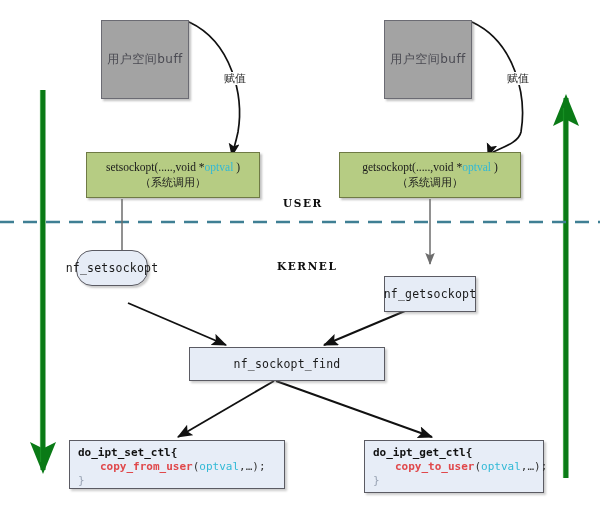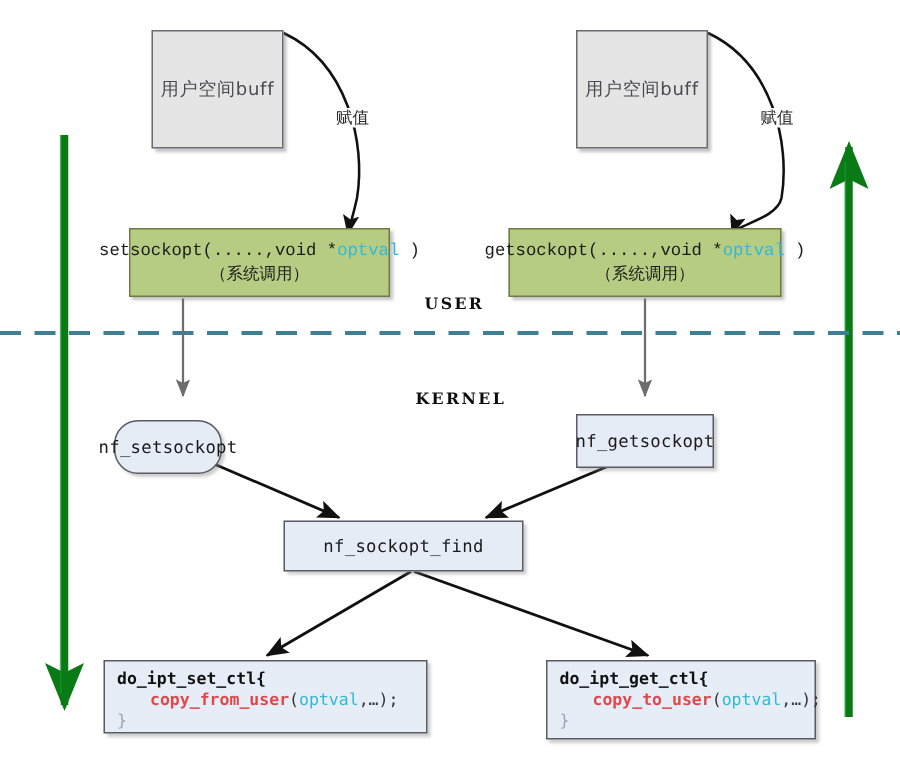--- a/index.html
+++ b/index.html
@@ -27,39 +27,39 @@
     position: absolute;
     box-sizing: border-box;
     display: flex;
     flex-direction: column;
     align-items: center;
     justify-content: center;
     text-align: center;
   }
   
   .buff-box {
-    background: #e5e5e5;
+    background: #a3a3a3;
     border: 1.5px solid #6b6b73;
     box-shadow: 2px 2px 2px rgba(120,120,120,0.45);
   }
   .buff-box .label {
     font-family: "DejaVu Sans", "Liberation Sans", sans-serif;
     font-size: 12px;
     color: #4a4a52;
     letter-spacing: 0.5px;
   }
   
   .syscall-box {
     background: #b6cc83;
     border: 1.5px solid #6f7a45;
     box-shadow: 2px 2px 2px rgba(120,120,120,0.45);
     padding: 4px 6px;
   }
   .syscall-box .sig {
-    font-family: Liberation Mono, monospace;
+    font-family: Liberation Serif, serif;
     font-size: 11.5px;
     color: #1b1b1b;
     white-space: nowrap;
     line-height: 15px;
     text-align: center;
   }
   .syscall-box .sub {
     font-family: "DejaVu Sans", "Liberation Sans", sans-serif;
     font-size: 11px;
     color: #1b1b1b;
@@ -187,29 +187,29 @@
   <div class="node syscall-box" style="left:339px; top:152px; width:182px; height:46px;">
     <div class="sig">
       <span>getsockopt(.....,void *</span><span class="optval">optval</span><span> )</span>
     </div>
     <div class="sub">（系统调用）</div>
   </div>
 
   <div class="zone-label" style="left:283px; top:197px;">USER</div>
   <div class="zone-label" style="left:277px; top:244px;margin-top:16px;">KERNEL</div>
 
-  <div class="node fn-box" style="left:76px; top:280px; width:72px; height:36px;border-radius:16px;">
+  <div class="node fn-box" style="left:76px; top:250px; width:72px; height:36px;border-radius:16px;">
     <span class="label">nf_setsockopt</span>
   </div>
 
   <div class="node fn-box" style="left:384px; top:266px; width:92px; height:36px;margin-top:10px;">
     <span class="label">nf_getsockopt</span>
   </div>
 
-  <div class="node fn-box" style="left:189px; top:347px; width:160px; height:34px;">
+  <div class="node fn-box" style="left:189px; top:347px; width:196px; height:34px;">
     <span class="label">nf_sockopt_find</span>
   </div>
 
   <div class="code-box" style="left:69px; top:440px; width:216px; height:49px;">
     <div class="l1">
       <span>do_ipt_set_ctl{</span>
     </div>
     <div class="l2">
       <span class="fncall">copy_from_user</span><span class="paren">(</span><span class="optval">optval</span><span class="paren">,…);</span>
     </div>

